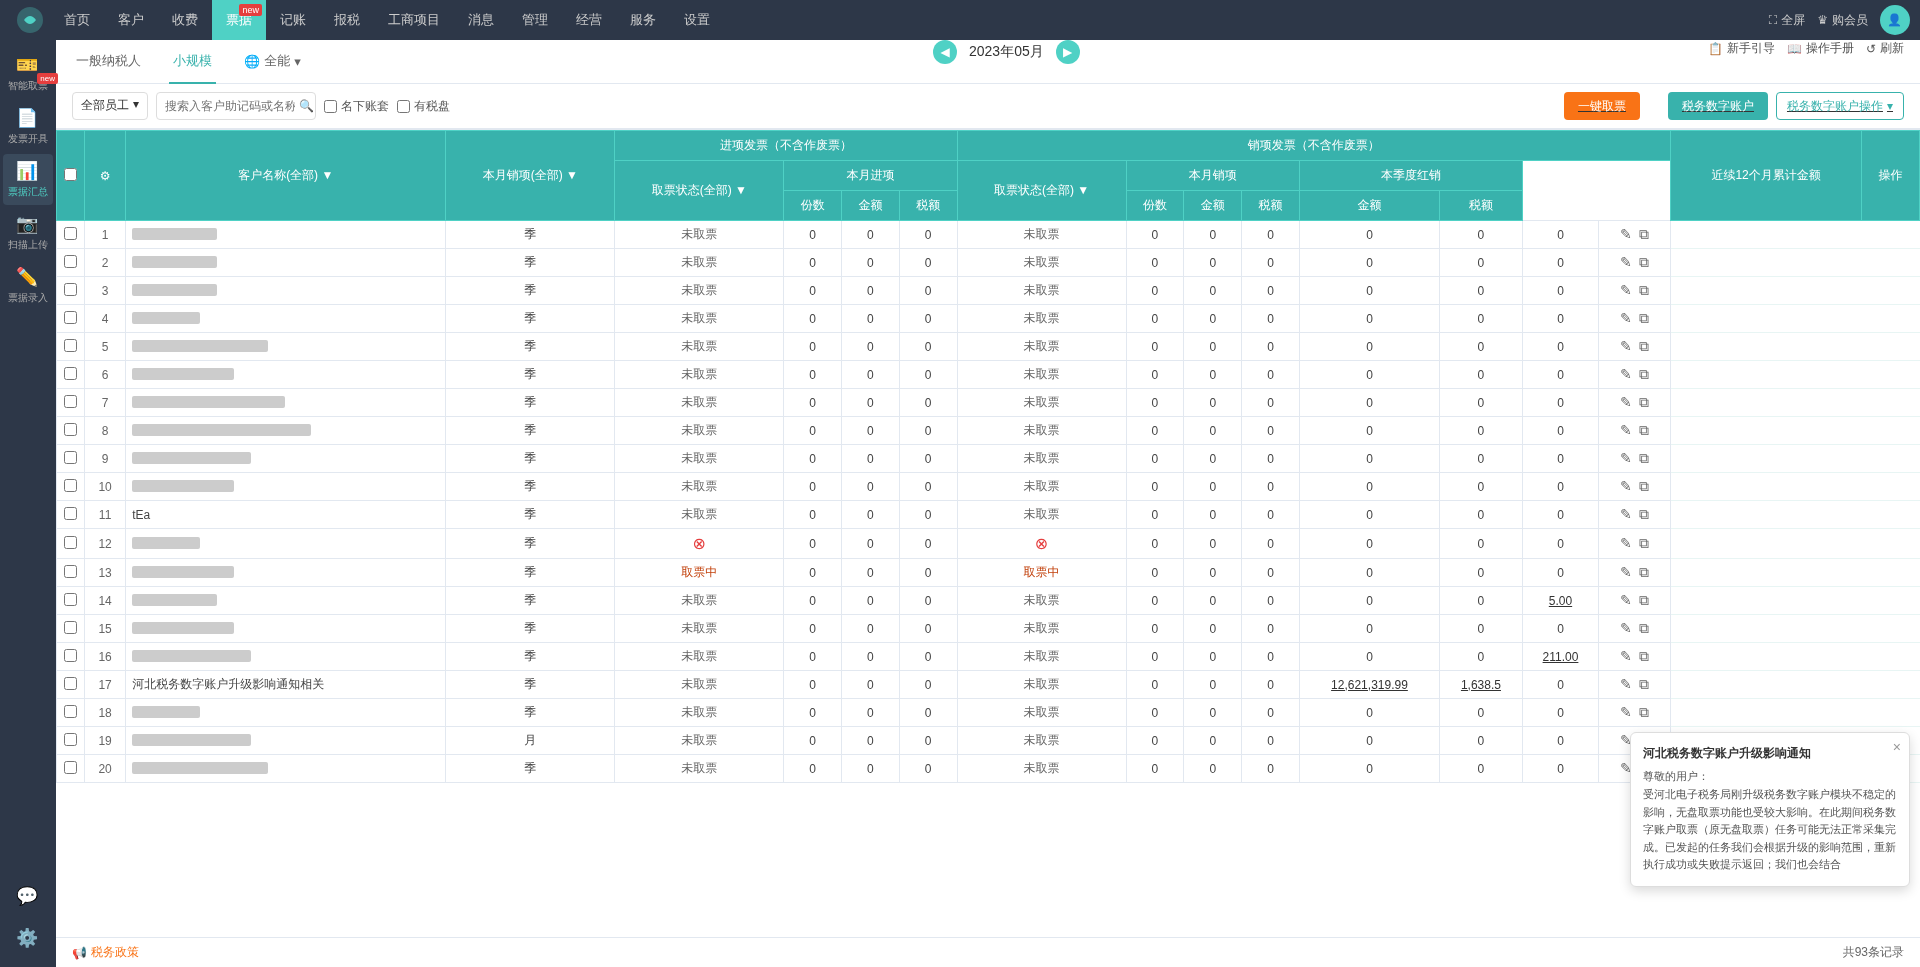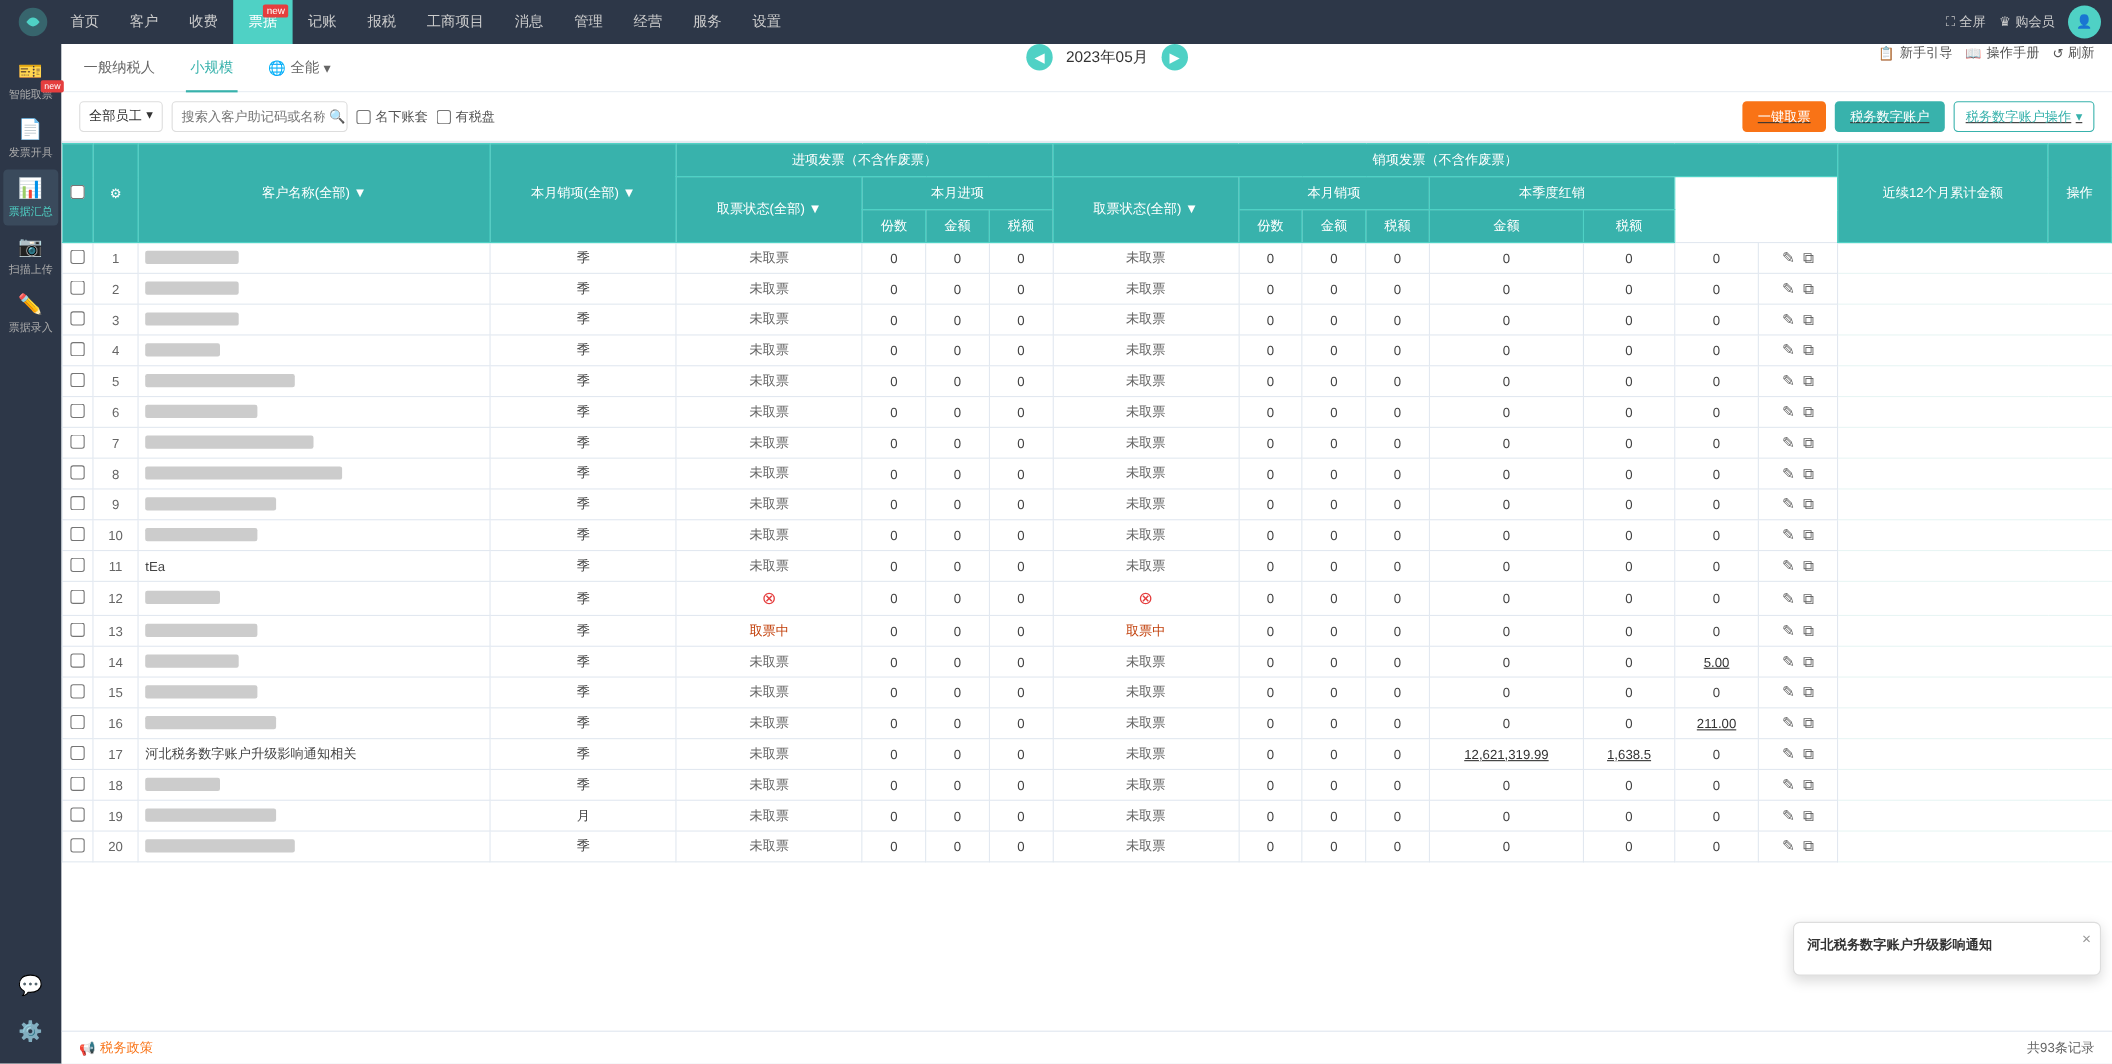--- a/index.html
+++ b/index.html
@@ -36,21 +36,21 @@
     
     .toolbar { background: #fff; padding: 8px 16px; display: flex; align-items: center; gap: 12px; border-bottom: 1px solid #e2e8f0; }
     .toolbar .filter-group { display: flex; align-items: center; gap: 8px; }
     .toolbar .select-box { border: 1px solid #ddd; border-radius: 4px; padding: 4px 8px; font-size: 12px; display: flex; gap: 4px; cursor: pointer; background: #fff; color: #333; height: 28px; }
     .toolbar .search-box { border: 1px solid #ddd; border-radius: 4px; padding: 4px 8px; font-size: 12px; display: flex; align-items: center; gap: 4px; background: #fff; height: 28px; width: 160px; }
     .toolbar .search-box input { border: none; outline: none; font-size: 12px; width: 120px; }
     .toolbar .search-icon { color: #999; cursor: pointer; }
     .toolbar .check-item { display: flex; align-items: center; gap: 4px; font-size: 12px; color: #555; cursor: pointer; }
     .toolbar-right { margin-left: auto; display: flex; align-items: center; gap: 8px; text-decoration: underline; }
     .btn-primary { background: #f97316; color: #fff; border: none; border-radius: 4px; padding: 5px 14px; font-size: 12px; cursor: pointer; height: 28px; }
-    .btn-teal { background: #38b2ac; color: #fff; border: none; border-radius: 4px; padding: 5px 14px; font-size: 12px; cursor: pointer; height: 28px; }
+    .btn-teal { background: #38b2ac; color: #fff; border: none; border-radius: 4px; padding: 5px 14px; font-size: 12px; cursor: pointer; height: 28px; margin-left: 20px; }
     .btn-teal-outline { background: #fff; color: #38b2ac; border: 1px solid #38b2ac; border-radius: 4px; padding: 5px 10px; font-size: 12px; cursor: pointer; height: 28px; display: flex; align-items: center; gap: 4px; }
     .date-arrow { width: 24px; height: 24px; background: #4fd1c5; border-radius: 50%; display: flex; align-items: center; justify-content: center; cursor: pointer; color: #fff; font-size: 12px; }
     .date-text { font-size: 14px; font-weight: 500; color: #333; }
     .date-right { display: flex; align-items: center; gap: 12px; }
     .date-right-btn { font-size: 12px; color: #555; display: flex; align-items: center; gap: 4px; cursor: pointer; }
 
     
     .table-container { flex: 1; overflow: auto; background: #fff; }
     table { width: 100%; border-collapse: collapse; font-size: 12px; }
     thead tr { background: #38b2ac; color: #fff; }
@@ -727,13 +727,15 @@
         <span>税务政策</span>
       </div>
       <div>共93条记录</div>
     </div>
   </div>
 </div>
 
 <div class="notification-popup">
   <div class="close-btn" style="position:absolute;top:6px;right:8px;cursor:pointer;color:#999;font-size:14px;">×</div>
   <div class="title">河北税务数字账户升级影响通知</div>
+  <div class="content" style="font-size:11px;color:#555;line-height:1.6;white-space:pre-wrap;">尊敬的用户：
+受河北电子税务局刚升级税务数字账户模块不稳定的影响，无盘取票功能也受较大影响。在此期间税务数字账户取票（原无盘取票）任务可能无法正常采集完成。已发起的任务我们会根据升级的影响范围，重新执行成功或失败提示返回；我们也会结合</div>
 </div>
 
 </body></html>

